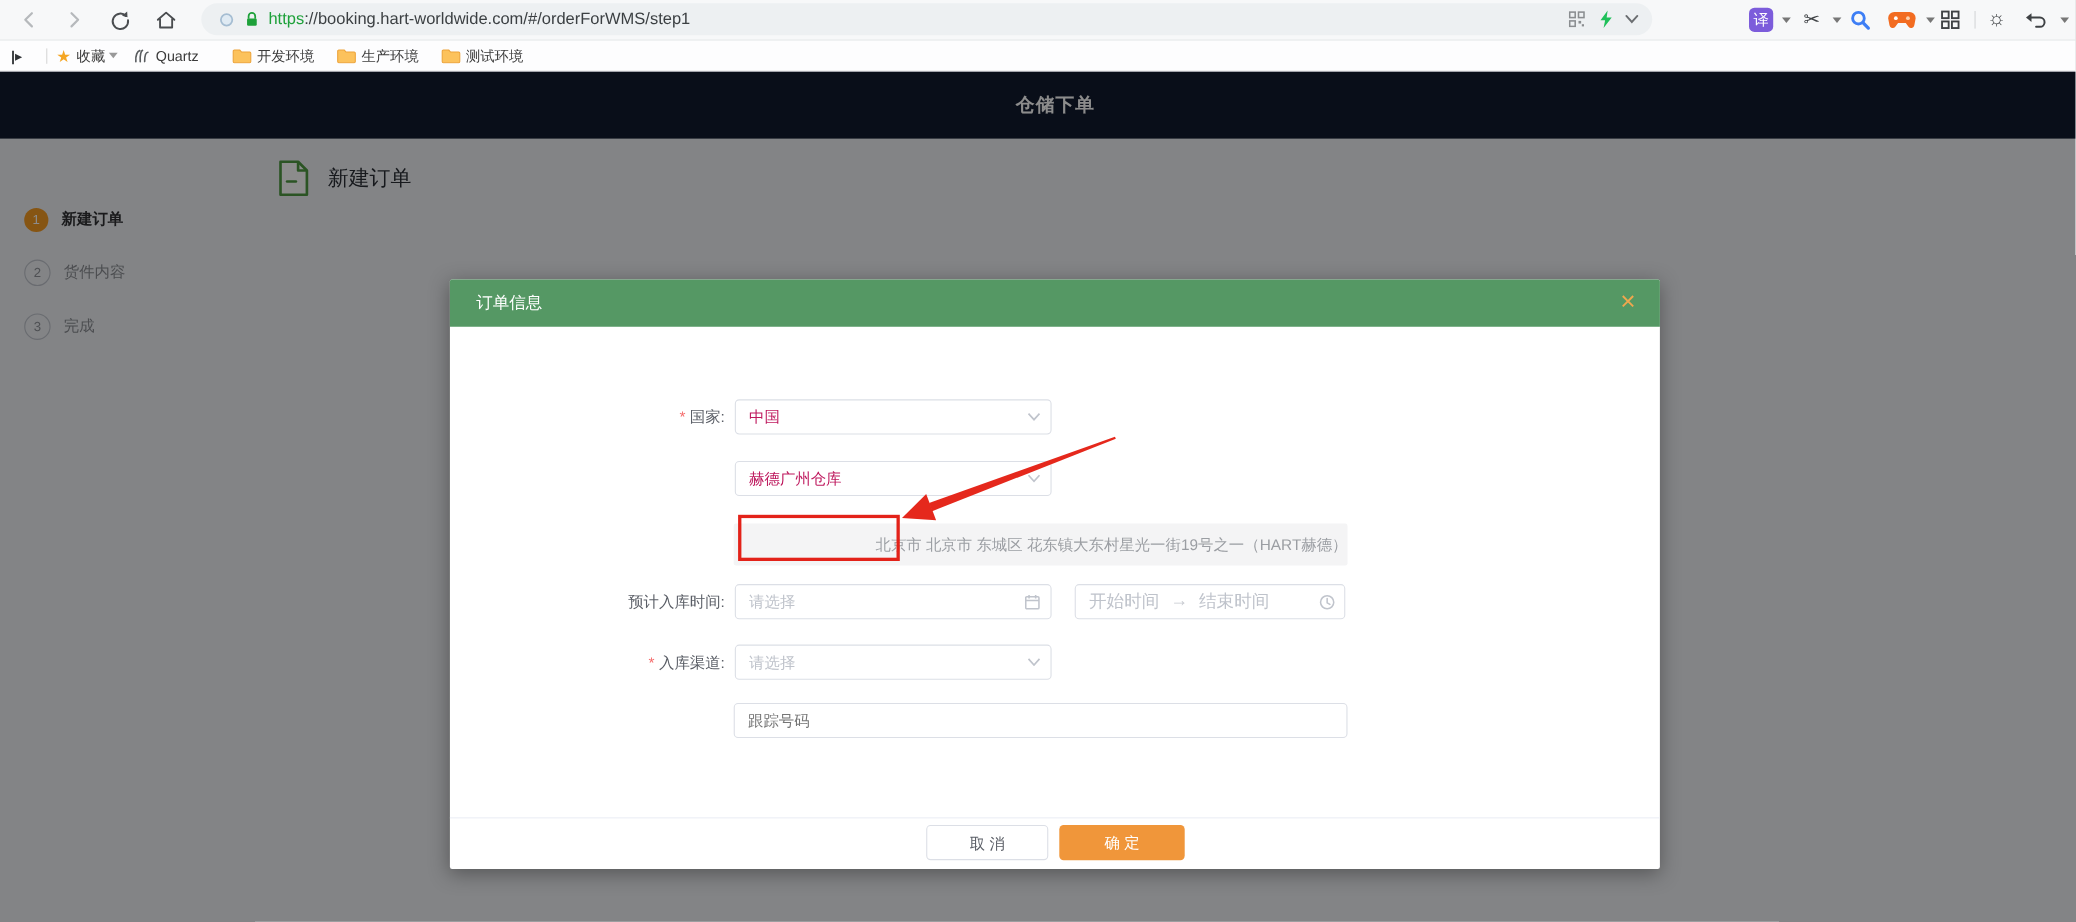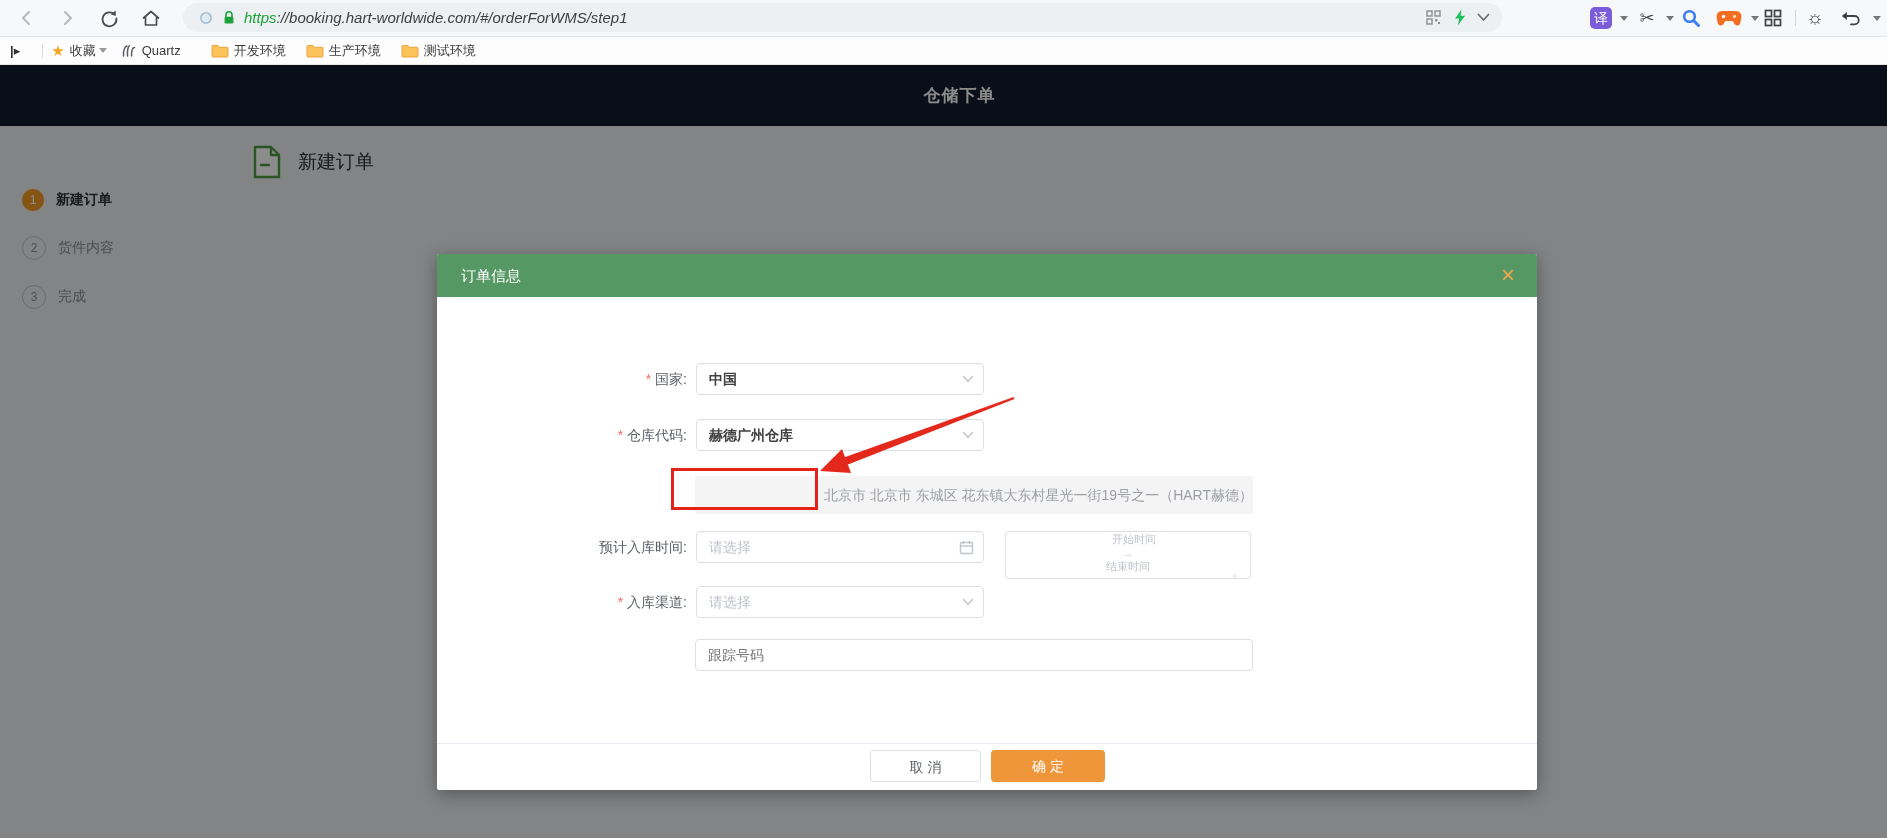--- a/index.html
+++ b/index.html
@@ -5,21 +5,21 @@
   html,body{margin:0;padding:0;}
   body{width:1887px;height:838px;overflow:hidden;background:#fff;
        font-family:"Liberation Sans","DejaVu Sans",sans-serif;color:#333;}
   .abs{position:absolute;}
   svg{display:block;}
 
   
   #toolbar{position:relative;height:36px;background:#f7f8f9;border-bottom:1px solid #e2e4e6;}
   .tool-ic{position:absolute;top:5px;width:26px;height:26px;display:flex;align-items:center;justify-content:center;border-radius:4px;}
   #urlbar{position:absolute;left:183px;top:3px;width:1319px;height:29px;background:#edf0f2;border-radius:15px;display:flex;align-items:center;}
-  #url-text{font-size:15px;margin-left:8px;white-space:nowrap;color:#3c4043;font-style:italic;}
+  #url-text{font-size:15px;margin-left:8px;white-space:nowrap;color:#3c4043;}
   #url-text .scheme{color:#1ea13a;}
   .caret-down{width:0;height:0;border-left:4px solid transparent;border-right:4px solid transparent;border-top:5px solid #777;margin-left:3px;}
 
   
   #bookmarks{position:relative;height:27px;background:#fdfdfe;border-bottom:1px solid #e6e6e6;display:flex;align-items:center;font-size:13px;color:#3b3b3b;}
   .bm-item{display:flex;align-items:center;margin-right:14px;cursor:default;}
   .bm-item span.txt{margin-left:5px;}
   .vdiv{width:1px;height:14px;background:#d8d8d8;margin:0 8px;}
 
   
@@ -32,33 +32,33 @@
   .step .circ{width:22px;height:22px;border-radius:50%;display:flex;align-items:center;justify-content:center;font-size:12px;}
   .step.active .circ{background:#f59b23;color:#fff;}
   .step.idle .circ{border:1px solid #c0c4cc;color:#909399;background:transparent;}
   .step .lab{margin-left:12px;font-size:14px;}
   .step.active .lab{color:#303133;font-weight:bold;}
   .step.idle .lab{color:#8a8d92;}
 
   #overlay{position:absolute;inset:0;background:rgba(0,0,0,0.45);z-index:5;}
 
   
-  #modal{position:absolute;left:409px;top:189px;width:1100px;height:536px;background:#fff;z-index:10;box-shadow:0 4px 18px rgba(0,0,0,.35);border-radius:2px;margin-left:28px;}
+  #modal{position:absolute;left:409px;top:189px;width:1100px;height:536px;background:#fff;z-index:10;box-shadow:0 4px 18px rgba(0,0,0,.35);border-radius:2px;}
   #modal-header{position:absolute;left:0;top:0;right:0;height:43px;background:#559864;border-radius:2px 2px 0 0;}
   #modal-header .t{margin-left:24px;line-height:43px;color:#fff;font-size:15px;}
   #modal-close{position:absolute;right:14px;top:0;width:30px;height:43px;color:#f0a74e;font-size:24px;line-height:41px;text-align:center;cursor:pointer;}
   .lbl{position:absolute;left:0;width:250px;text-align:right;font-size:14px;color:#5a5e66;line-height:32px;white-space:nowrap;}
   .req{color:#f56c6c;margin-right:4px;}
   .box{position:absolute;left:259px;width:288px;height:32px;border:1px solid #dcdfe6;border-radius:4px;background:#fff;box-sizing:border-box;font-size:14px;}
-  .box .val{position:absolute;left:12px;top:0;line-height:30px;color:#404040;font-weight:bold;}
+  .box .val{position:absolute;left:12px;top:0;line-height:30px;color:#be185d;}
   .box .ph{position:absolute;left:12px;top:0;line-height:30px;color:#bfc3cb;}
   .box .chev{position:absolute;right:9px;top:11px;}
   .wide{left:258px;width:558px;}
   #addr{position:absolute;left:258px;top:222px;width:558px;height:38px;background:#f4f4f5;border-radius:2px;line-height:38px;font-size:14px;color:#9b9ea3;white-space:nowrap;padding-left:14px;box-sizing:border-box;text-align:right;}
-  #timebox{position:absolute;left:568px;top:277px;width:246px;height:48px;border:1px solid #dcdfe6;border-radius:4px;box-sizing:border-box;display:flex;align-items:center;font-size:11px;color:#bfc3cb;flex-direction:column;}
+  #timebox{position:absolute;left:568px;top:277px;width:246px;height:32px;border:1px solid #dcdfe6;border-radius:4px;box-sizing:border-box;display:flex;align-items:center;font-size:16px;color:#bfc3cb;}
   #timebox .s{margin-left:12px;}
   #timebox .a{margin:0 10px;color:#c8cbd1;}
   #timebox .clock{margin-left:auto;margin-right:8px;}
   #modal-footer{position:absolute;left:0;right:0;top:489px;bottom:0;border-top:1px solid #ebeef5;}
   .btn{position:absolute;top:6px;height:32px;border-radius:4px;font-size:14px;text-align:center;line-height:32px;cursor:pointer;box-sizing:border-box;}
   #btn-cancel{left:433px;width:111px;background:#fff;border:1px solid #dcdfe6;color:#5a5e66;}
   #btn-confirm{left:554px;width:114px;background:#f0963a;color:#fff;}
 
   
   #redbox{position:absolute;left:671px;top:403px;width:147px;height:42px;border:3px solid #e32219;z-index:20;box-sizing:border-box;}
@@ -236,21 +236,20 @@
     </div>
 
     <div class="lbl" style="top:109px"><span class="req">*</span><span>国家:</span></div>
     <div class="box" style="top:109px">
       <span class="val">中国</span>
       <svg class="chev" width="12" height="8" viewBox="0 0 12 8">
           <polyline points="1,1 6,6.5 11,1" fill="none" stroke="#c0c4cc" stroke-width="1.5"></polyline>
         </svg>
     </div>
 
-    <div class="lbl" style="top:165px"><span class="req">*</span><span>仓库代码:</span></div>
     <div class="box" style="top:165px">
       <span class="val">赫德广州仓库</span>
       <svg class="chev" width="12" height="8" viewBox="0 0 12 8">
           <polyline points="1,1 6,6.5 11,1" fill="none" stroke="#c0c4cc" stroke-width="1.5"></polyline>
         </svg>
     </div>
 
     <div id="addr"><span>北京市 北京市 东城区</span><span> 花东镇大东村星光一街19号之一（HART赫德）</span></div>
 
     <div class="lbl" style="top:277px"><span>预计入库时间:</span></div>

